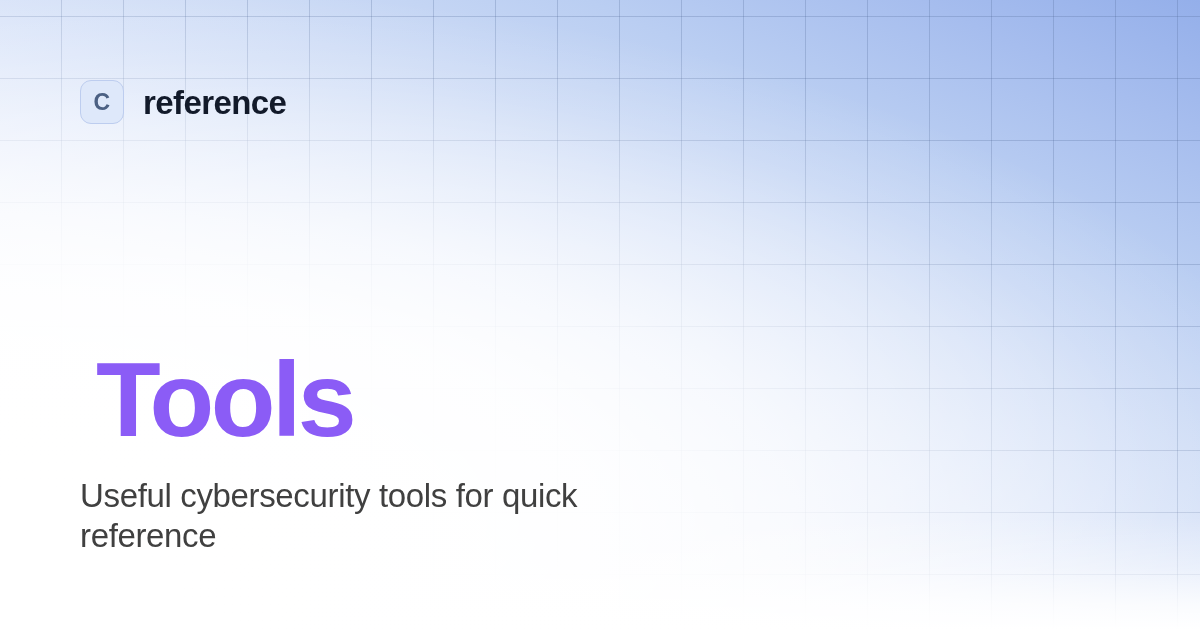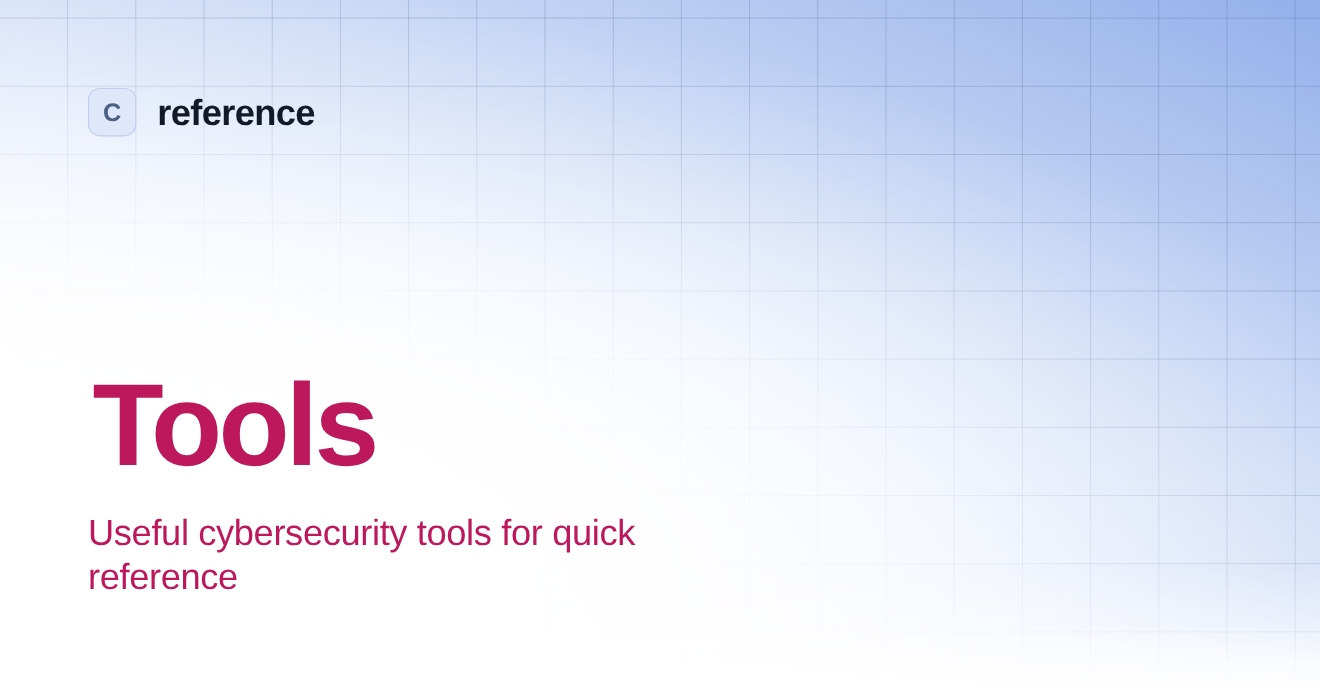--- a/index.html
+++ b/index.html
@@ -139,34 +139,34 @@
 
   
   .headline-block {
     position: absolute;
     left: 80px;
     top: 330px;
     width: 680px;
   }
 
   .headline {
-    margin: 4px;
+    margin: 16px;
     font-size: 106px;
     font-weight: 700;
-    color: #be185d;
+    color: #8b5cf6;
     letter-spacing: -3.5px;
     line-height: 1.0;
     white-space: nowrap;
   }
 
   .subheadline {
     margin: 24px 0 0 0;
     font-size: 33px;
     font-weight: 400;
-    color: #be185d;
+    color: #404040;
     line-height: 1.22;
     letter-spacing: -0.35px;
     max-width: 625px;
   }
 </style>
 </head>
 <body>
 
 <div class="og-card">
 

